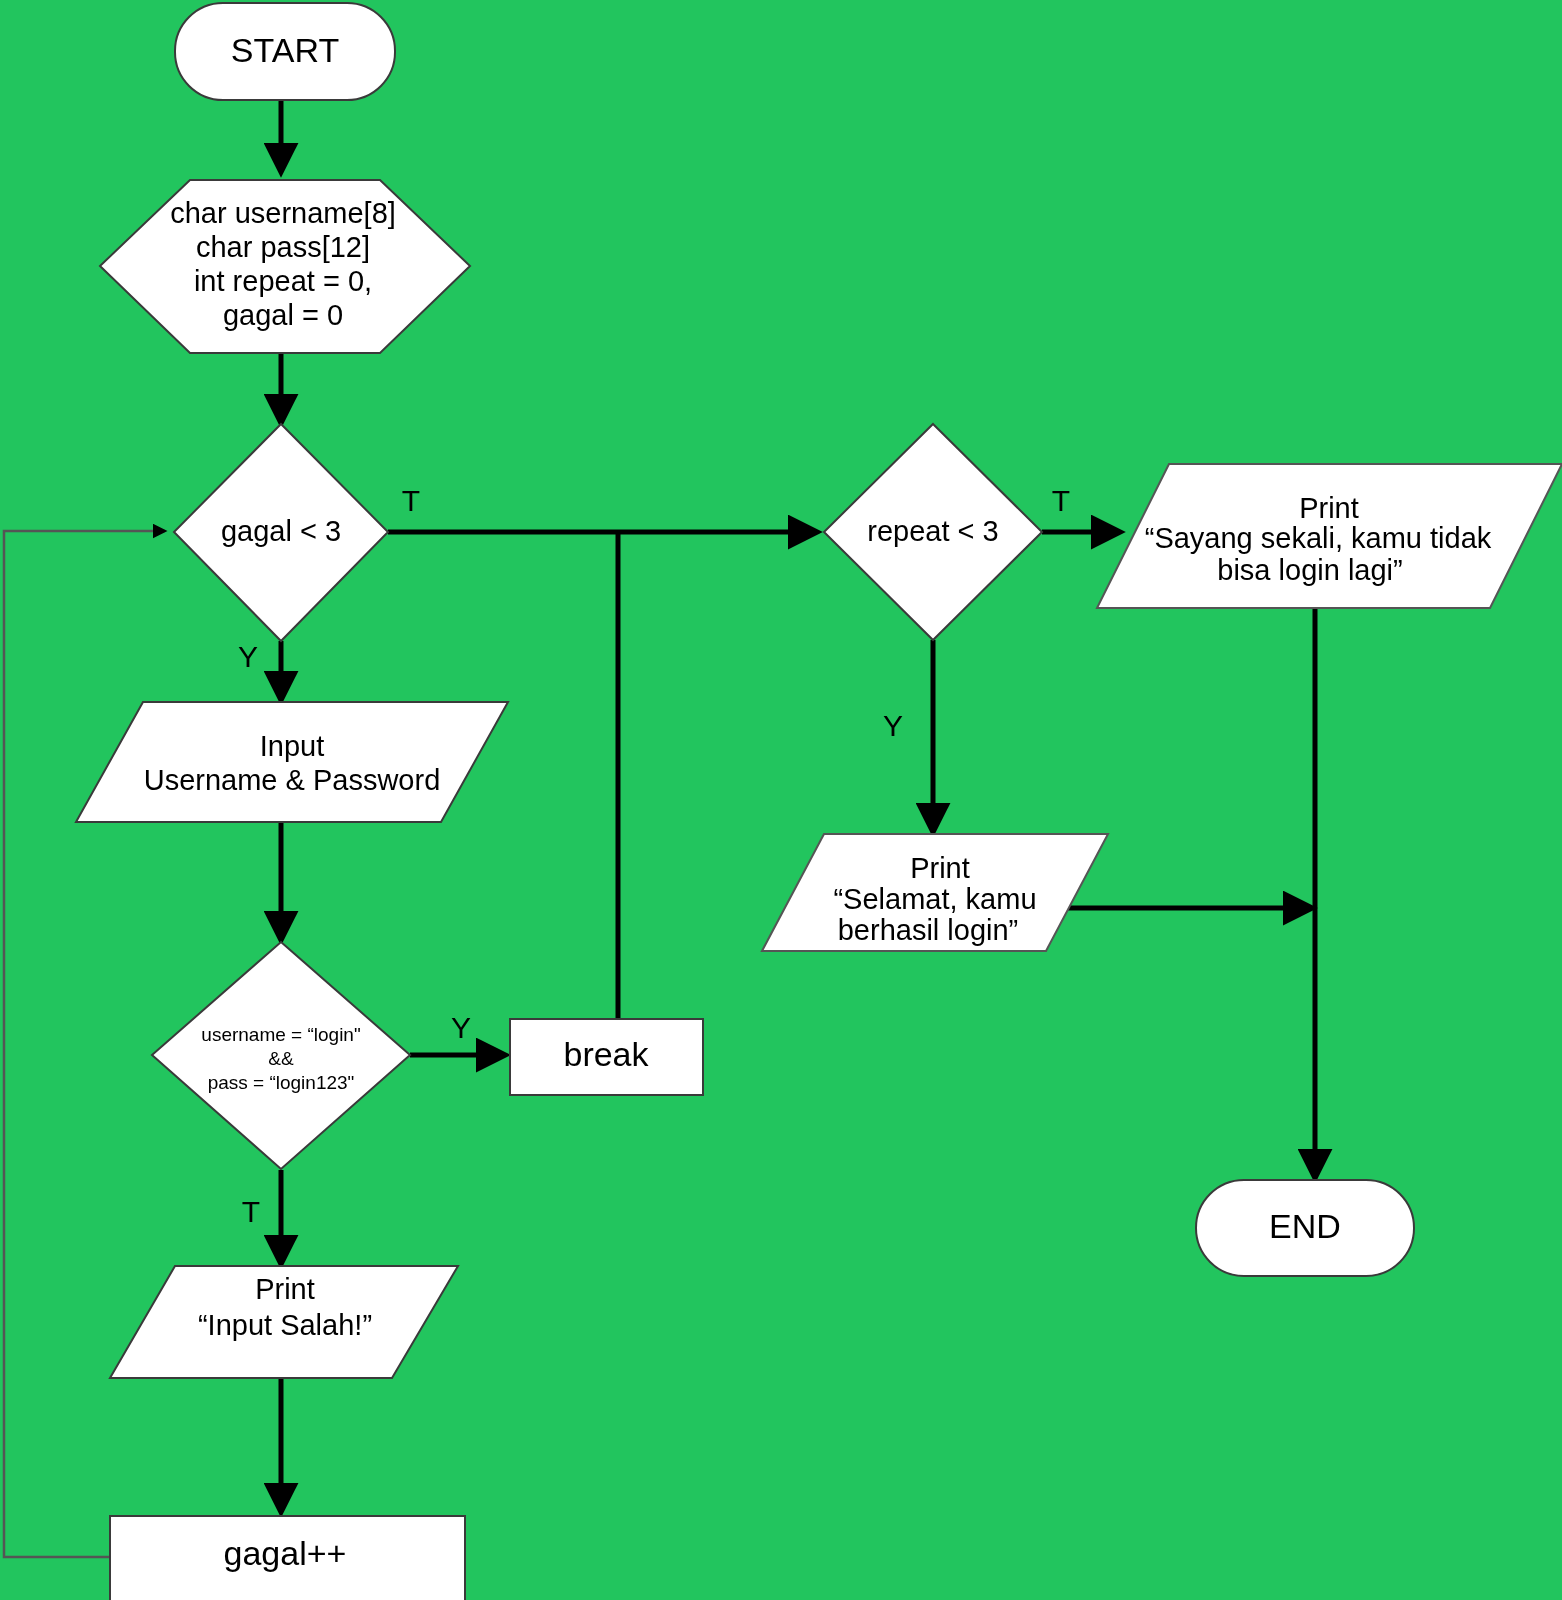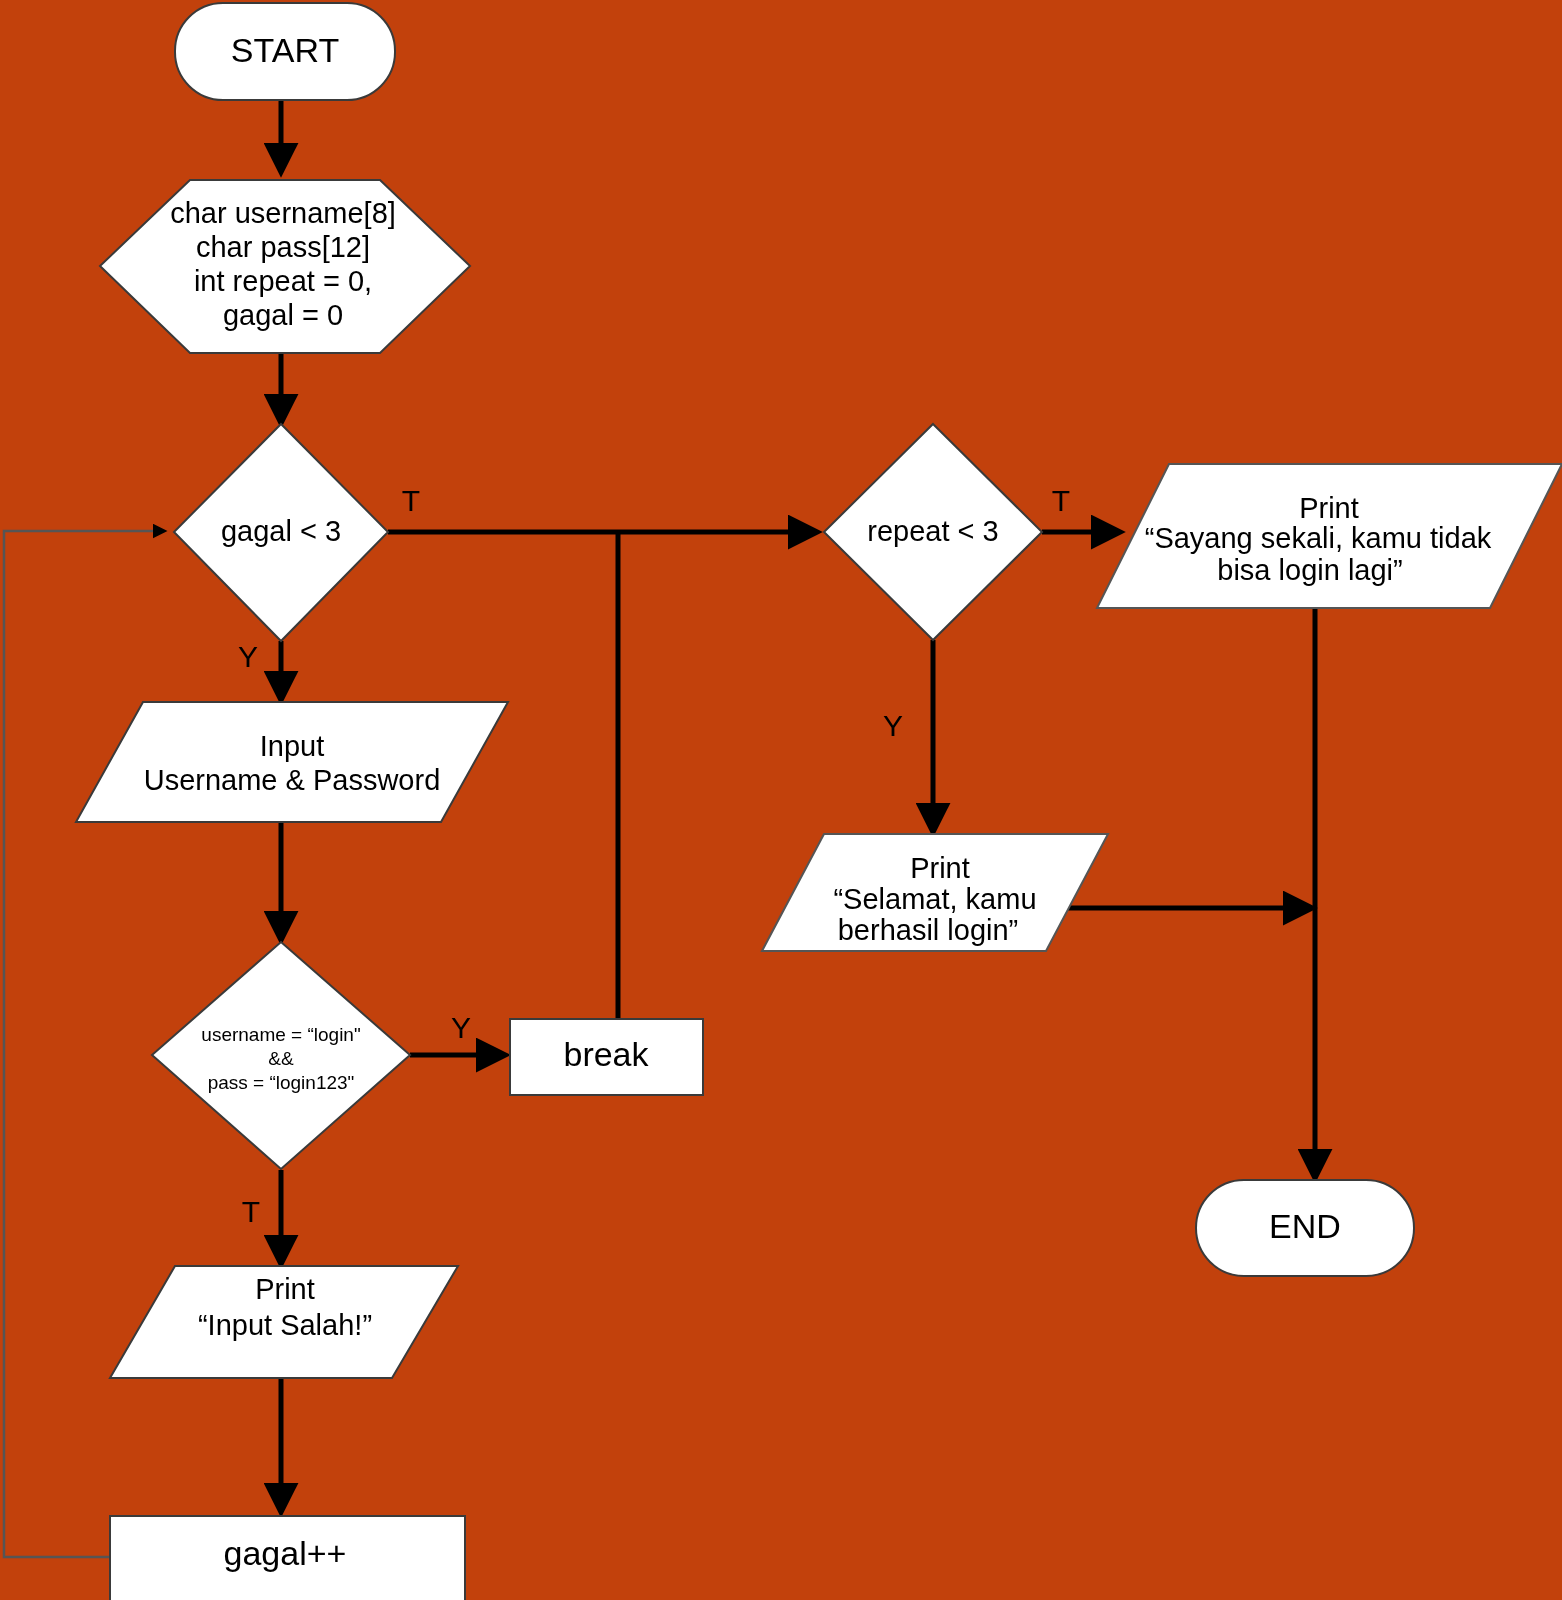--- a/index.html
+++ b/index.html
@@ -4,21 +4,21 @@
 <style>
   html, body {
     margin: 0;
     padding: 0;
     background: #ffffff;
   }
   #flowchart-root {
     position: relative;
     width: 1562px;
     height: 1600px;
-    background: #c2410c;
+    background: #22c55e;
     font-family: "Liberation Sans", sans-serif;
     overflow: hidden;
   }
   svg#flow-svg {
     display: block;
     width: 1562px;
     height: 1600px;
   }
   .node-shape {
     fill: #ffffff;

